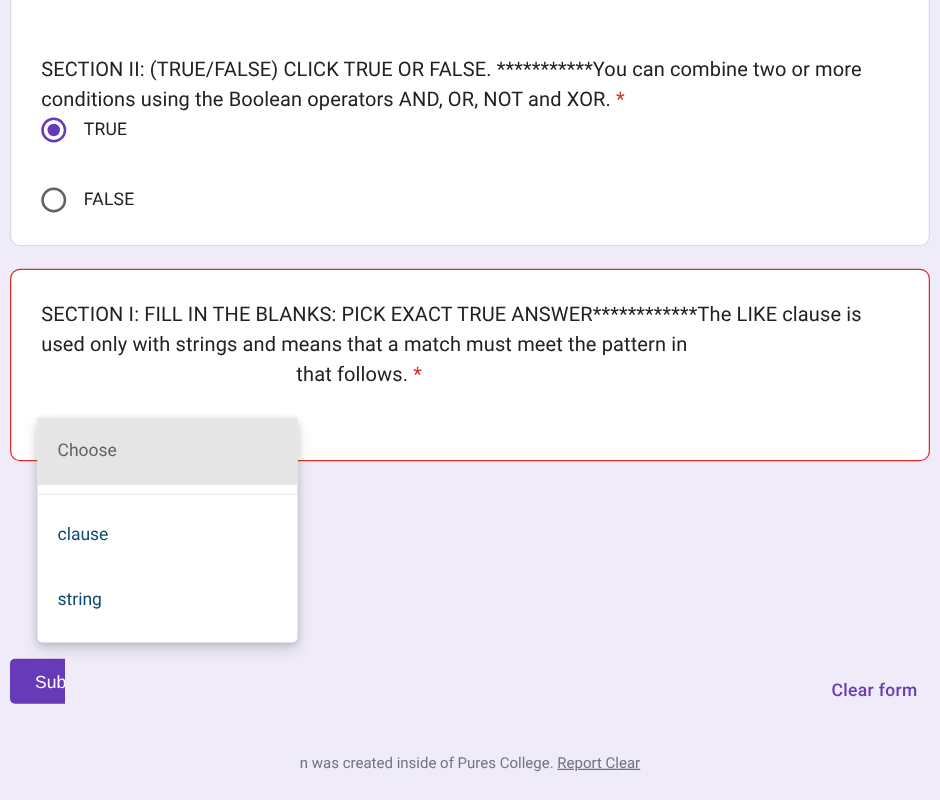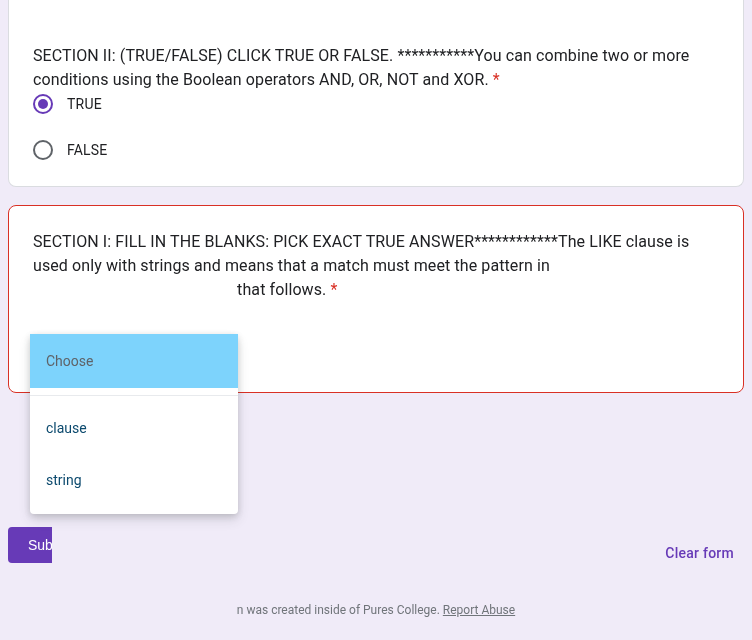--- a/index.html
+++ b/index.html
@@ -25,21 +25,21 @@
   .card.first{
     border-top-left-radius:0;
     border-top-right-radius:0;
     border-top:none;
     margin-top:0;
     padding-top:44px;
   }
   .card.error{
     border:1px solid #d93025;
     margin-top:18px;
-    padding-bottom:90px;
+    padding-bottom:56px;
   }
   .q-title{
     font-size:16px;
     line-height:24px;
     letter-spacing:.1px;
     color:#202124;
   }
   .req{
     color:#d93025;
   }
@@ -81,21 +81,21 @@
     background:#fff;
     border-radius:4px;
     box-shadow:0 2px 6px rgba(60,64,67,.20),0 6px 12px rgba(60,64,67,.14);
     z-index:50;
     padding-bottom:8px;
   }
   .dd-header{
     height:54px;
     display:flex;align-items:center;
     padding:0 16px;
-    background:#7dd3fc;
+    background:#e5e5e5;
     color:#5f6368;
     font-size:14px;
     border-bottom:1px solid #fff;
   }
   .dd-sep{
     height:1px;background:#e8eaed;margin:6px 0 6px 0;
   }
   .dd-item{
     height:52px;
     display:flex;align-items:center;
@@ -156,21 +156,21 @@
     <span>SECTION II: (TRUE/FALSE) CLICK TRUE OR FALSE. ***********You can combine two or more conditions using the Boolean operators AND, OR, NOT and XOR.</span><span class="req"> *</span>
   </div>
 
   <div class="radio-row">
     <span class="radio-outer sel">
       <span class="radio-inner"></span>
     </span>
     <span class="radio-label">TRUE</span>
   </div>
 
-  <div class="radio-row" style="margin-top:22px;">
+  <div class="radio-row" style="margin-top:32px;">
     <span class="radio-outer"></span>
     <span class="radio-label">FALSE</span>
   </div>
 </div>
 
 <div class="card error">
   <div class="q-title">
     <span>SECTION I: FILL IN THE BLANKS: PICK EXACT TRUE ANSWER************The LIKE clause is used only with strings and means that a match must meet the pattern in </span>
     <span style="display:inline-block;width:200px;"></span>
     <span> that follows.</span><span class="req"> *</span>
@@ -186,14 +186,14 @@
   <div class="dd-item">string</div>
 </div>
 
 <button class="submit">
   <span>Submit</span>
 </button>
 
 <span class="clear">Clear form</span>
 
 <div class="footer">
-  <span>n was created inside of Pures College. </span><span class="link">Report Abuse</span>
+  <span>n was created inside of Pures College. </span><span class="link">Report Clear</span>
 </div>
 
 </body></html>

